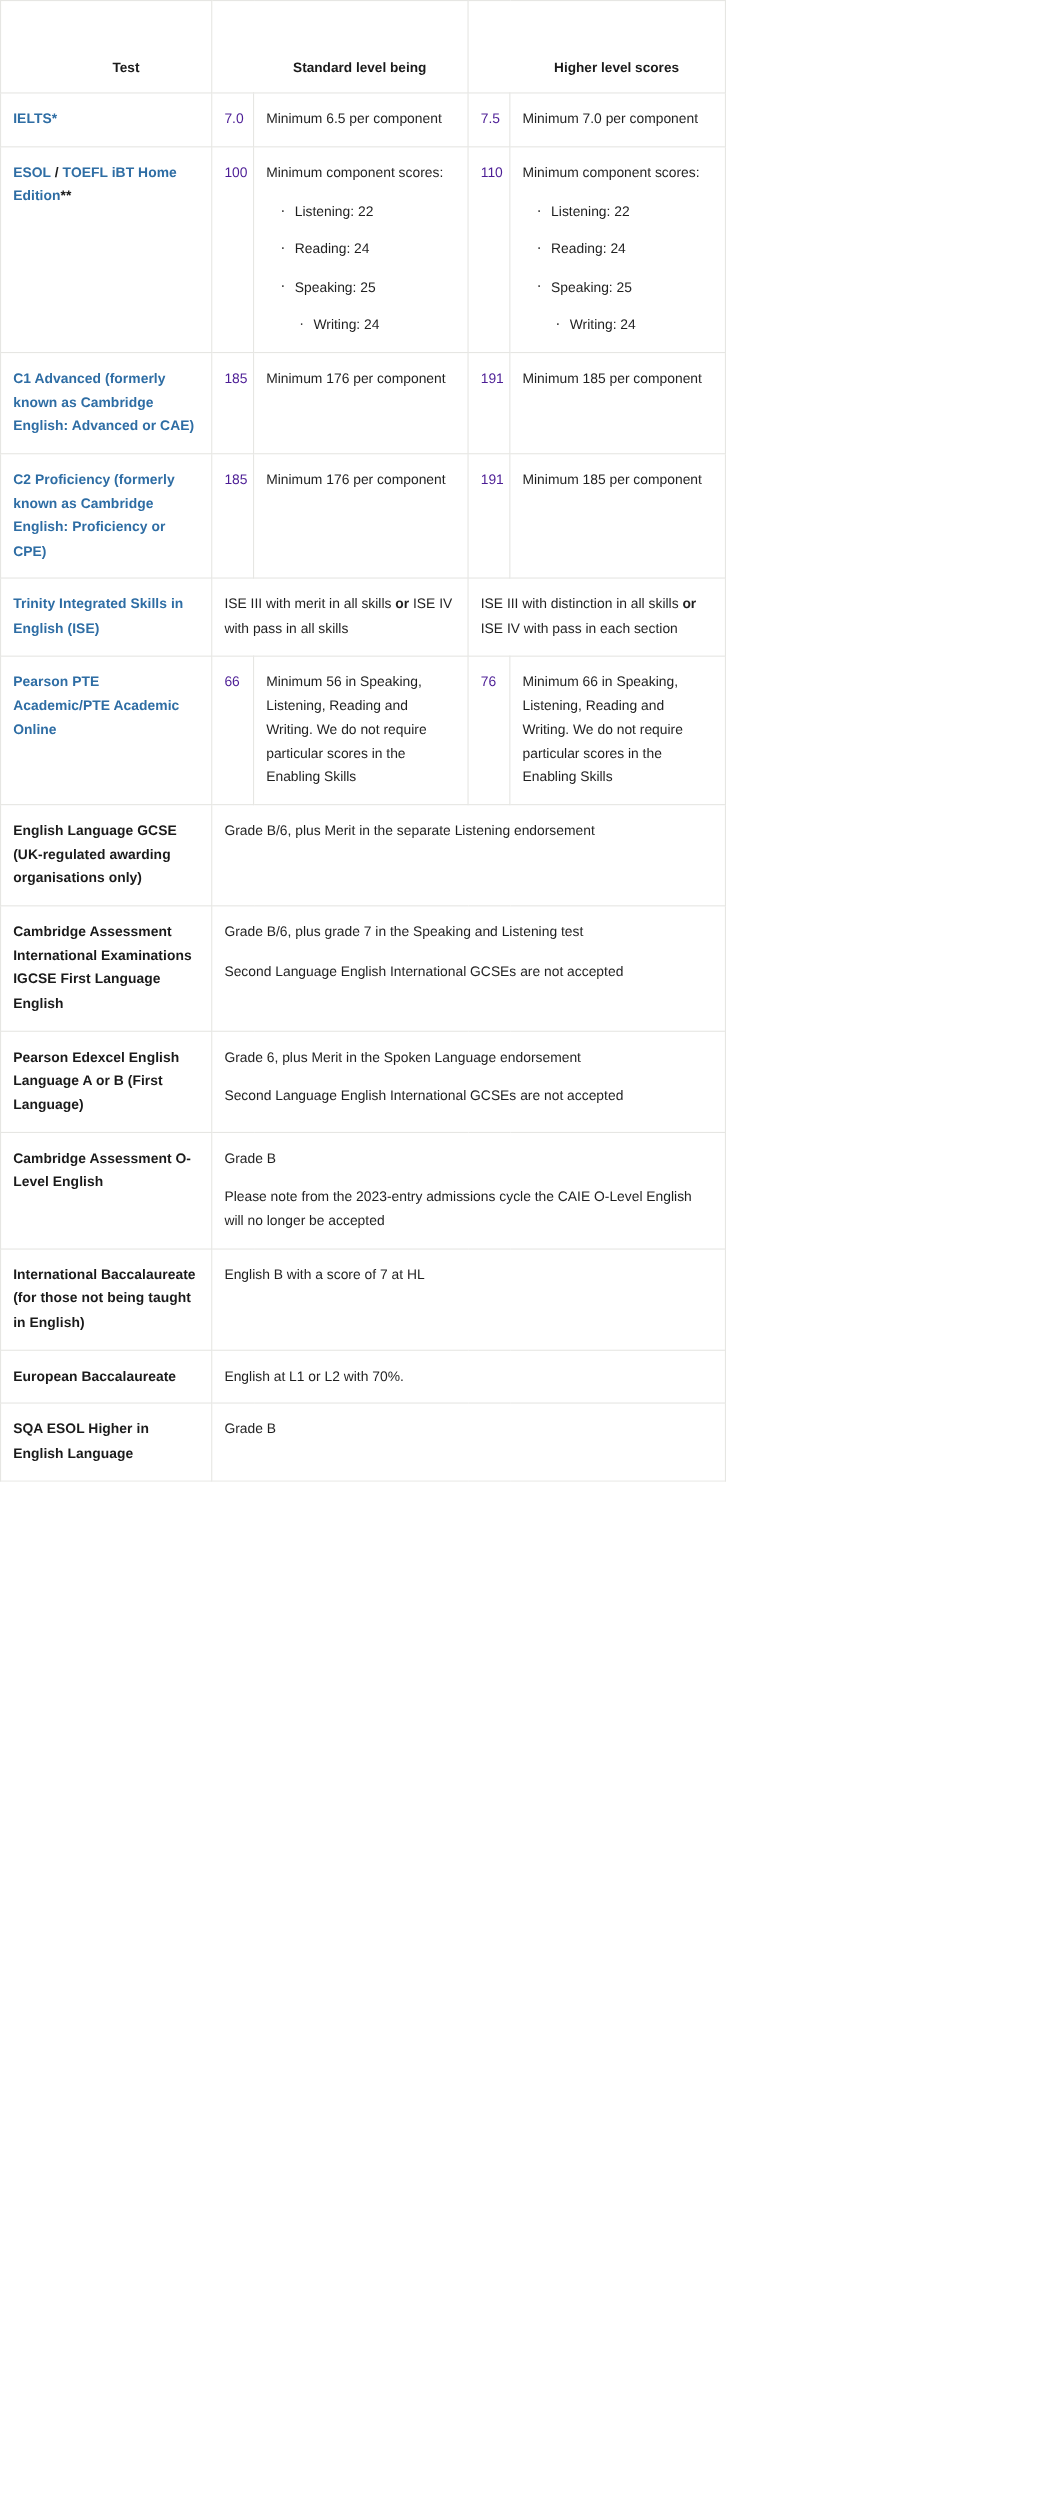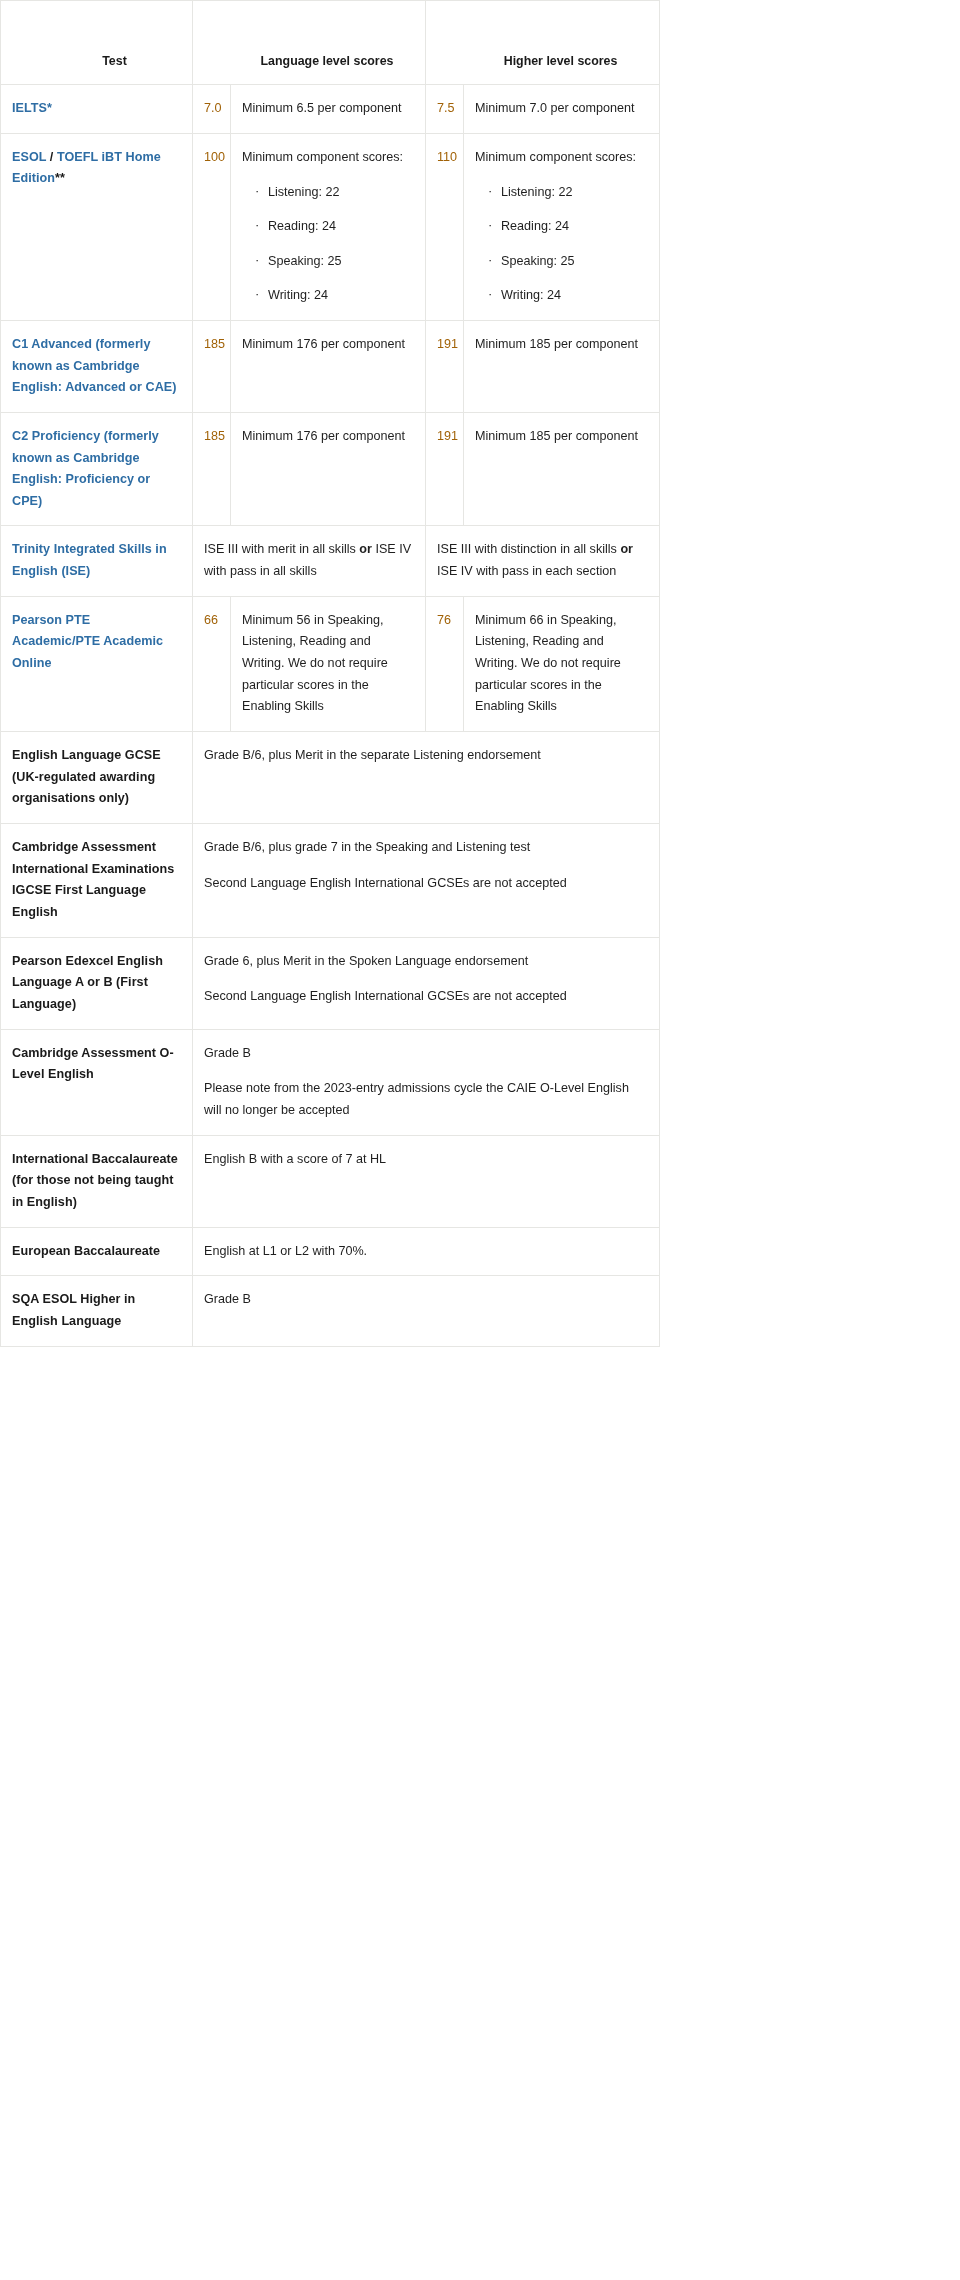--- a/index.html
+++ b/index.html
@@ -63,21 +63,21 @@
   td.test-cell .tname.link span.lk {
     color: #2e6da4;
     text-decoration: none;
   }
   td.test-cell .sep { color: #1a1a1a; font-weight: bold; }
   td.test-cell .sup { color: #1a1a1a; }
 
   td.score-num {
     text-align: left;
     font-weight: normal;
-    color: #a16207;
+    color: #4c1d95;
     padding-left: 9px;
     padding-right: 6px;
     font-size: 12.6px;
   }
   td.score-txt {
     color: #1f1f1f;
     font-weight: normal;
   }
   td.score-txt p { margin: 0 0 0 0; }
   td.score-txt p + p { margin-top: 14px; }
@@ -85,21 +85,21 @@
   ul.comp-list {
     list-style: none;
     margin: 14px 0 0 0;
     padding: 0 0 0 26px;
   }
   ul.comp-list li {
     position: relative;
     margin: 0 0 14px 0;
     line-height: 1.6;
   }
-  ul.comp-list li:last-child { margin-bottom: 2px; }
+  ul.comp-list li:last-child { margin-bottom: 2px; margin-left: 17px; }
   ul.comp-list li::before {
     content: "·";
     position: absolute;
     left: -13px;
     top: -1px;
     font-size: 13px;
     color: #1f1f1f;
   }
   .b { font-weight: bold; }
 </style>
@@ -111,21 +111,21 @@
     <colgroup>
       <col class="c-test">
         <col class="c-std-num">
         <col class="c-std-txt">
         <col class="c-hi-num">
         <col class="c-hi-txt">
     </colgroup>
     <thead>
       <tr>
         <th>Test</th>
-        <th colspan="2">Language level scores</th>
+        <th colspan="2">Standard level being</th>
         <th colspan="2">Higher level scores</th>
       </tr>
     </thead>
     <tbody id="tbody">
         <tr>
           <td class="test-cell"><span class="tname link">IELTS*</span></td>
           <td class="score-num">7.0</td>
           <td class="score-txt">
             <p>Minimum 6.5 per component</p>
           </td>

